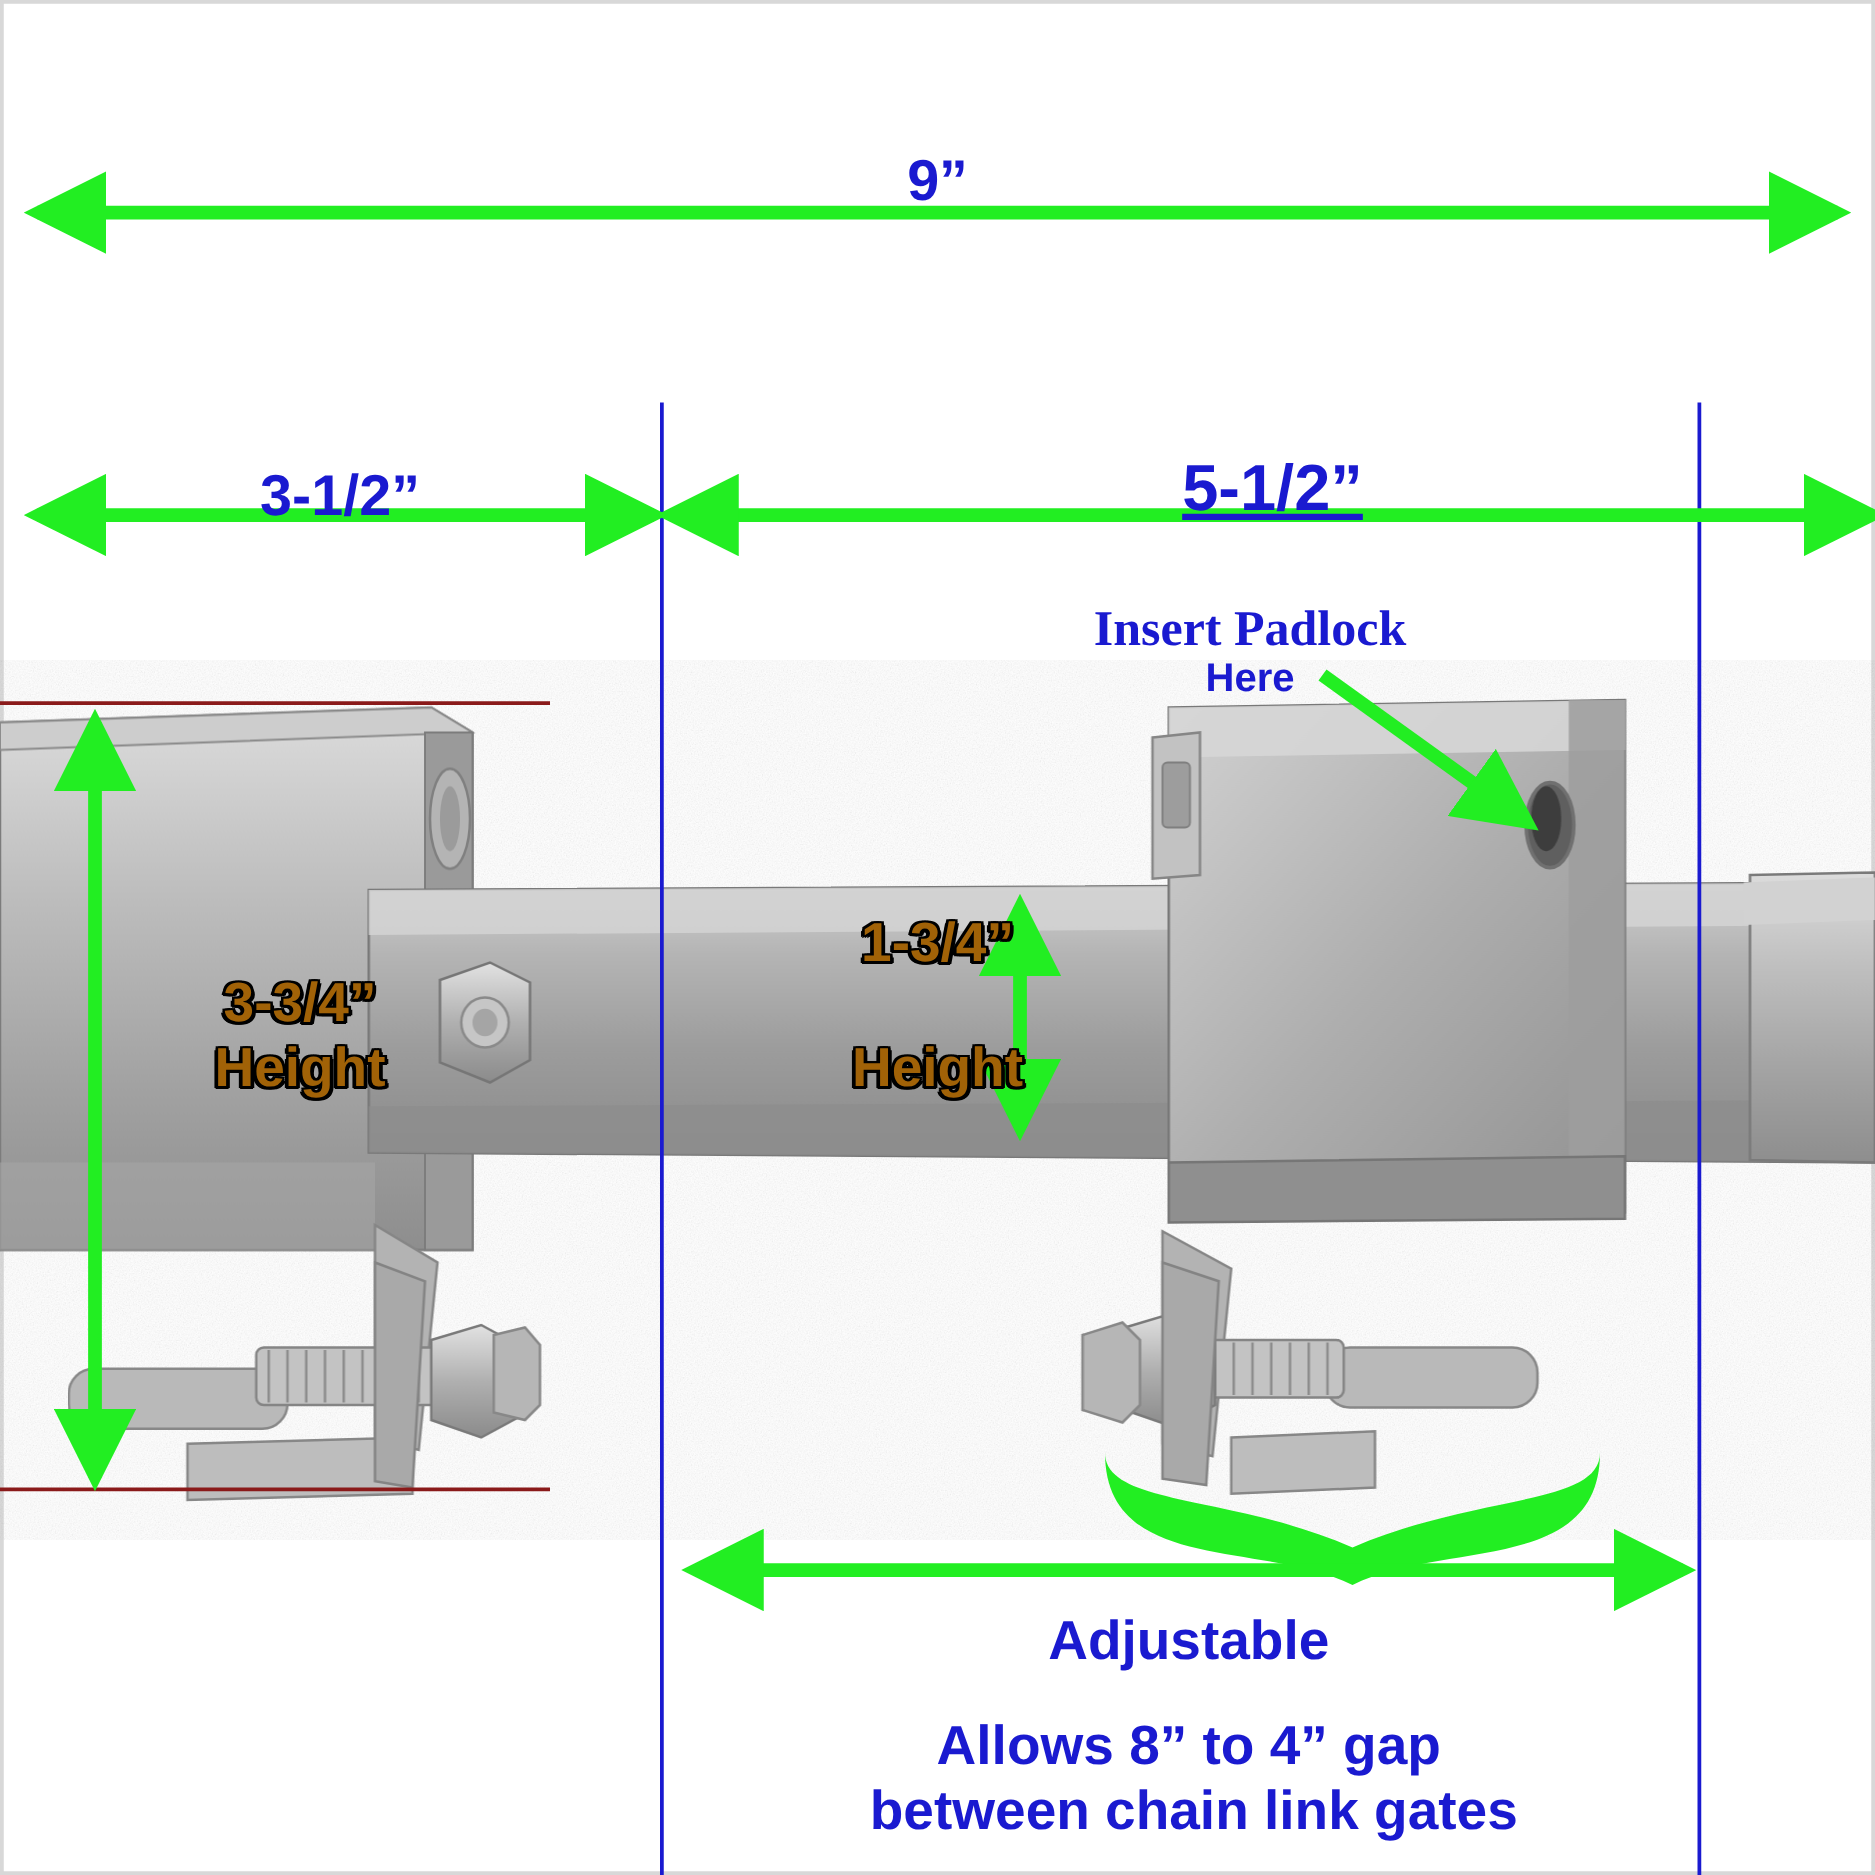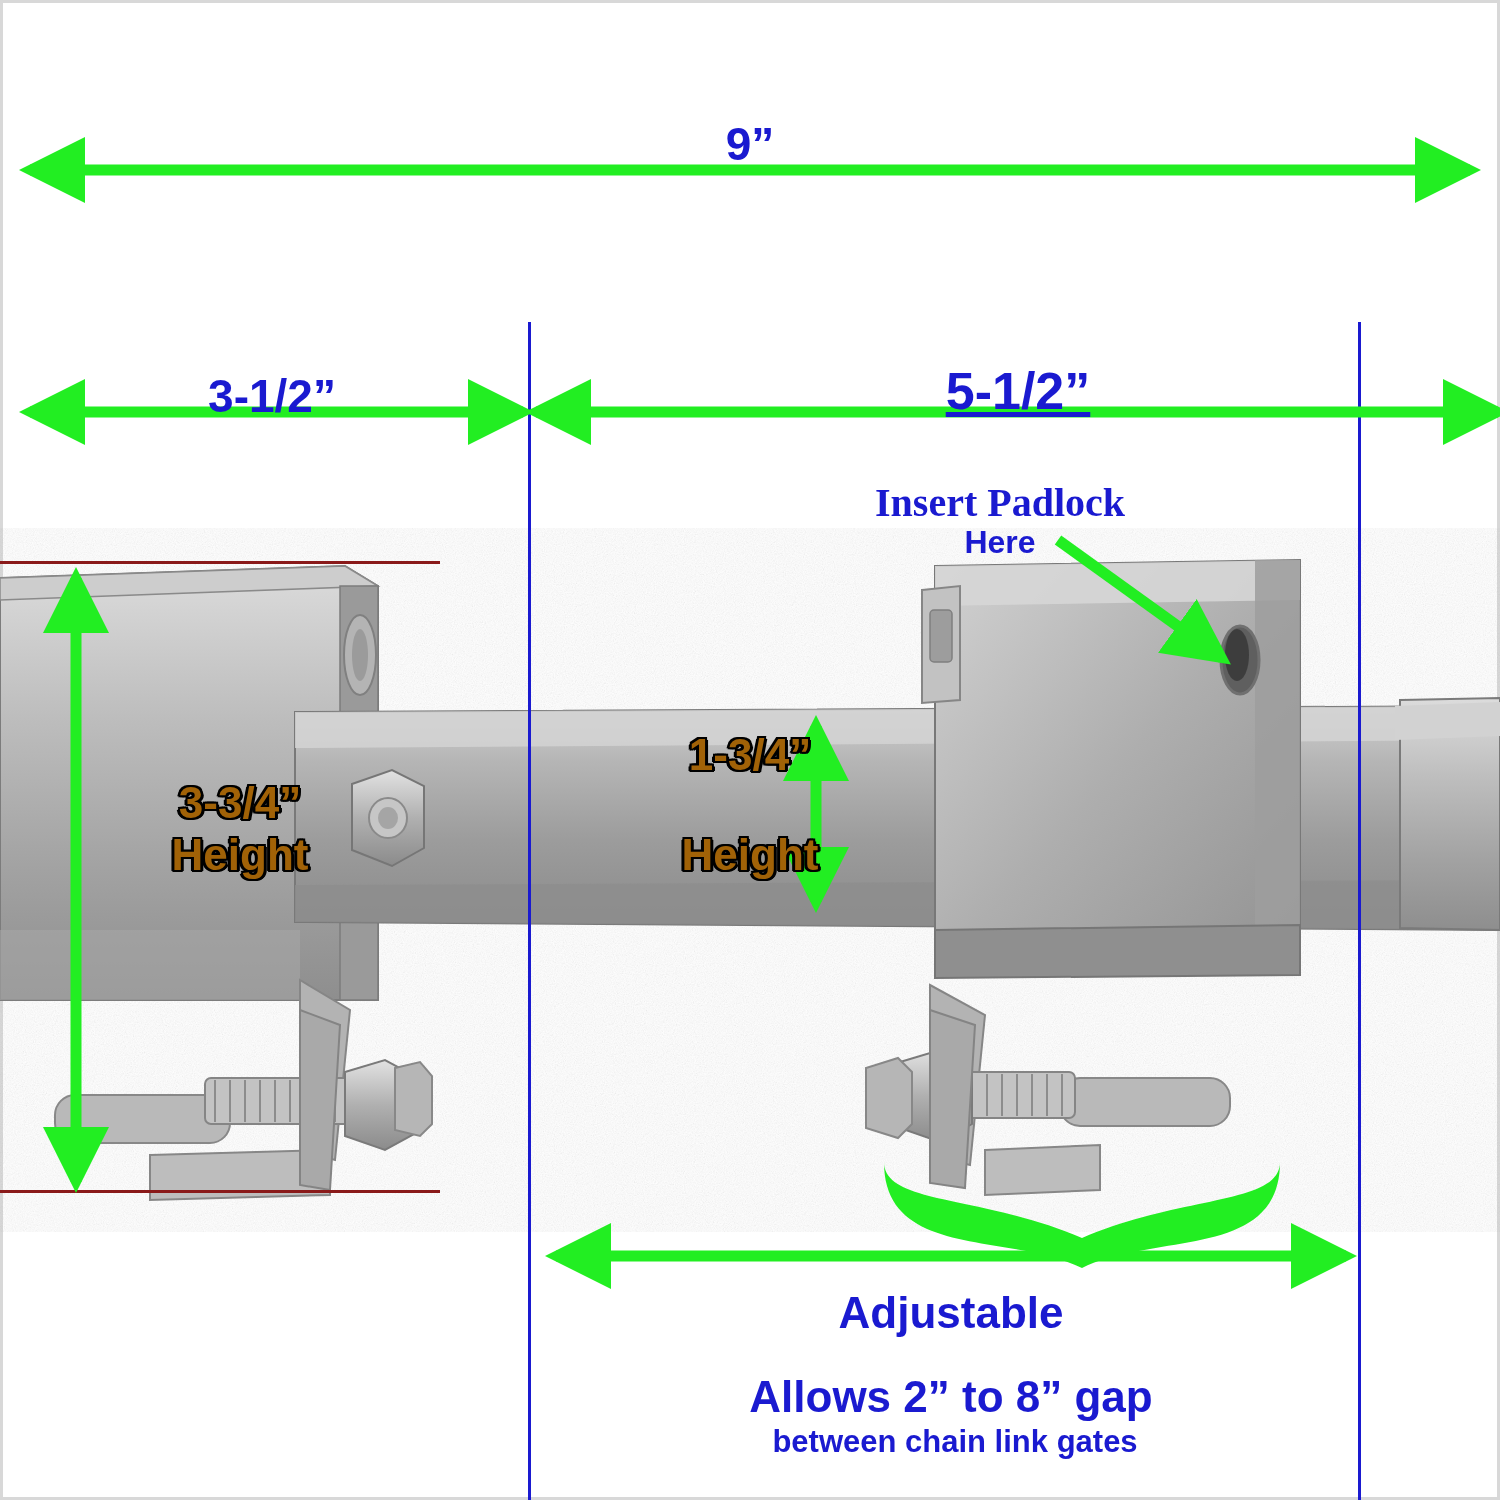--- a/index.html
+++ b/index.html
@@ -220,16 +220,16 @@
   <div class="dimtext" style="left:780px;top:524px;width:440px;font-size:32px;">Here</div>
 
   <div class="whitelabel" style="left:100px;top:780px;width:280px;font-size:44px;">3-3/4”</div>
   <div class="whitelabel" style="left:100px;top:832px;width:280px;font-size:44px;">Height</div>
 
   <div class="whitelabel" style="left:610px;top:732px;width:280px;font-size:44px;">1-3/4”</div>
   <div class="whitelabel" style="left:610px;top:832px;width:280px;font-size:44px;">Height</div>
 
   <div class="dimtext" style="left:556px;top:1288px;width:790px;font-size:44px;text-align:center;">Adjustable</div>
 
-  <div class="dimtext" style="left:556px;top:1372px;width:790px;font-size:44px;">Allows 2” to 8” gap</div>
-  <div class="dimtext" style="left:540px;top:1424px;width:830px;font-size:31px;">between chain link gates</div>
+  <div class="dimtext" style="left:556px;top:1372px;width:790px;font-size:44px;">Allows 8” to 4” gap</div>
+  <div class="dimtext" style="left:540px;top:1424px;width:830px;font-size:44px;">between chain link gates</div>
 
 </div>
 
 </body></html>

